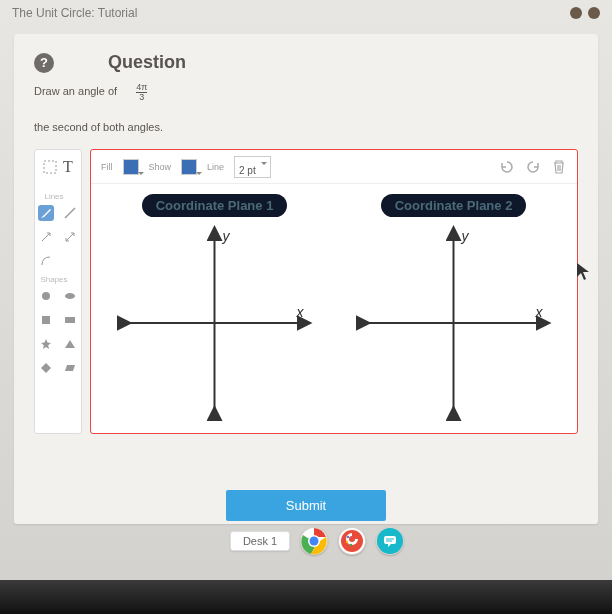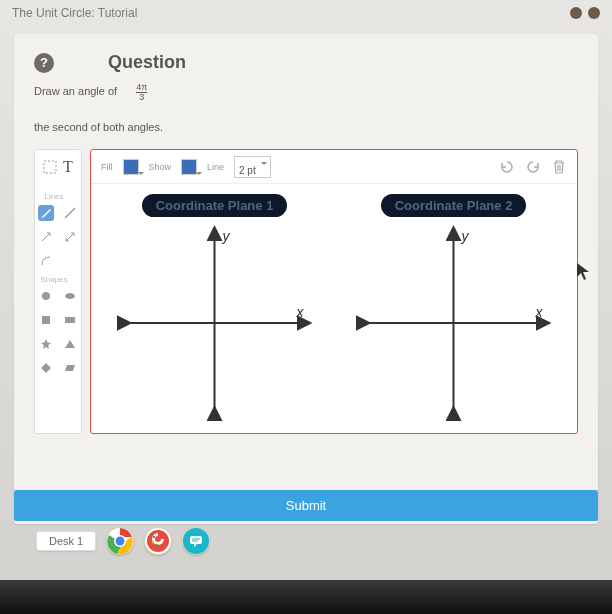--- a/index.html
+++ b/index.html
@@ -70,21 +70,21 @@
     padding:4px 14px; border-radius:14px; margin-bottom:6px;
   }
   .plane svg { width:100%; height:200px; }
 
   .cursor-arrow {
     position:absolute; right:6px; top:228px; color:#333;
   }
 
   .bottom-row {
     position:absolute; bottom:-46px; left:0; right:0; height:80px;
-    display:flex; flex-direction:column; justify-content:flex-start; gap:6px;
+    display:flex; flex-direction:column; align-items:center; justify-content:flex-start; gap:6px;
   }
   .submit-btn {
     background:#3aa4e0; color:#fff; border:none; padding:8px 60px;
     font-size:13px; border-radius:2px; cursor:pointer;
   }
   .dock {
     display:flex; align-items:center; gap:10px;padding-left:22px;
   }
   .desk-chip {
     background:#fff; border:1px solid #ddd; border-radius:3px; padding:3px 12px;

